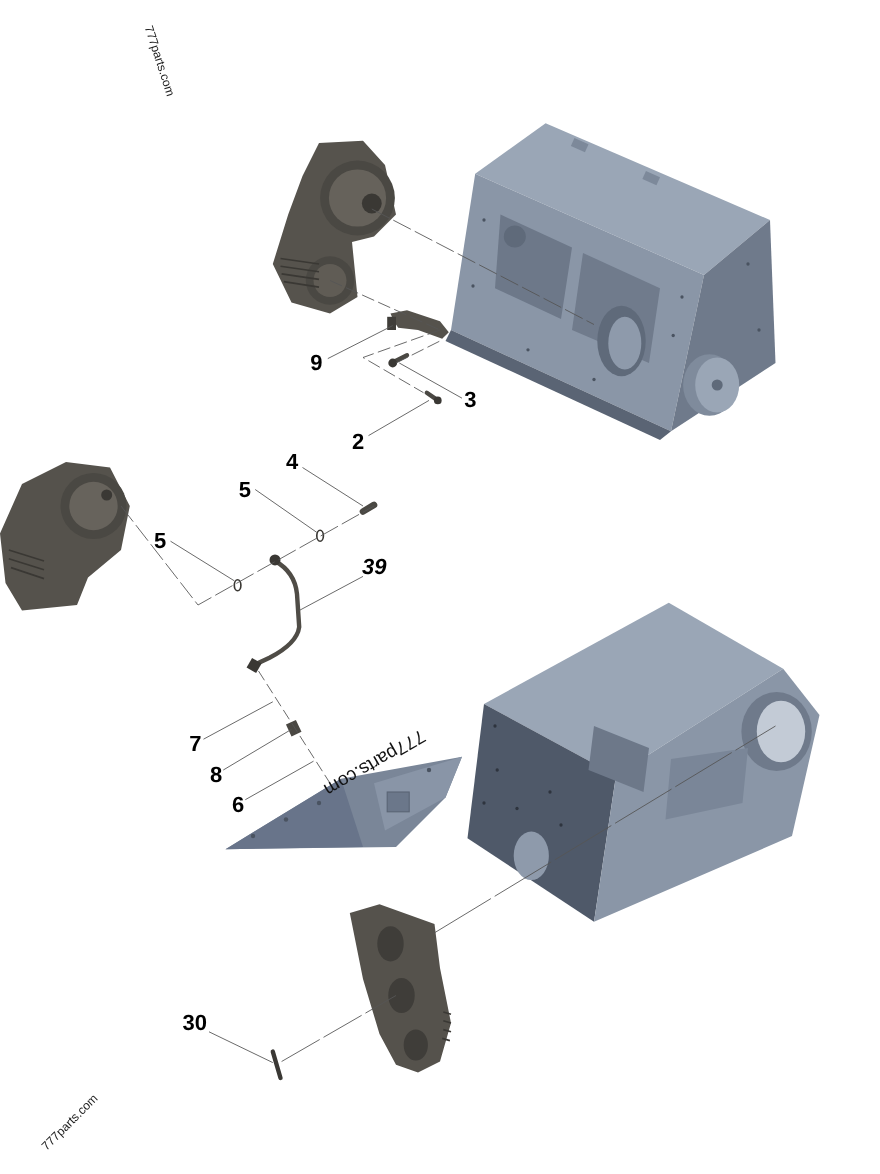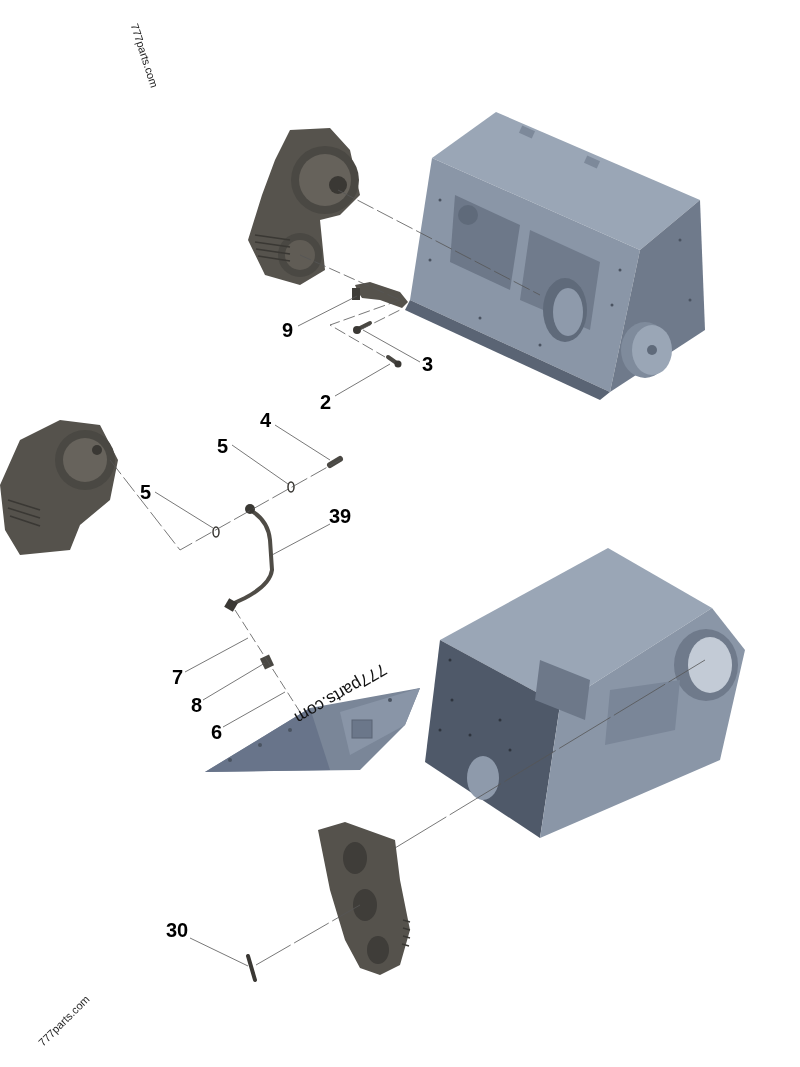--- a/index.html
+++ b/index.html
@@ -198,21 +198,21 @@
     <line x1="190" y1="938" x2="248" y2="966"></line>
   </g>
 </svg>
 
 <div class="callout" style="left:282px;top:320px;">9</div>
 <div class="callout" style="left:422px;top:354px;">3</div>
 <div class="callout" style="left:320px;top:392px;">2</div>
 <div class="callout" style="left:260px;top:410px;">4</div>
 <div class="callout" style="left:217px;top:436px;">5</div>
 <div class="callout" style="left:140px;top:482px;">5</div>
-<div class="callout" style="left:329px;top:506px;">39</div>
+<div class="callout" style="left:329px;top:506px;font-style:italic;">39</div>
 <div class="callout" style="left:172px;top:667px;">7</div>
 <div class="callout" style="left:191px;top:695px;">8</div>
 <div class="callout" style="left:211px;top:722px;">6</div>
 <div class="callout" style="left:166px;top:920px;text-align:center;">30</div>
 
 <div class="watermark" style="left:140px;top:22px;transform:rotate(72deg);">777parts.com</div>
 <div class="watermark big" style="left:390px;top:676px;transform:rotate(150deg);">777parts.com</div>
 <div class="watermark" style="left:36px;top:1040px;transform:rotate(-45deg);">777parts.com</div>
 
 </body></html>

